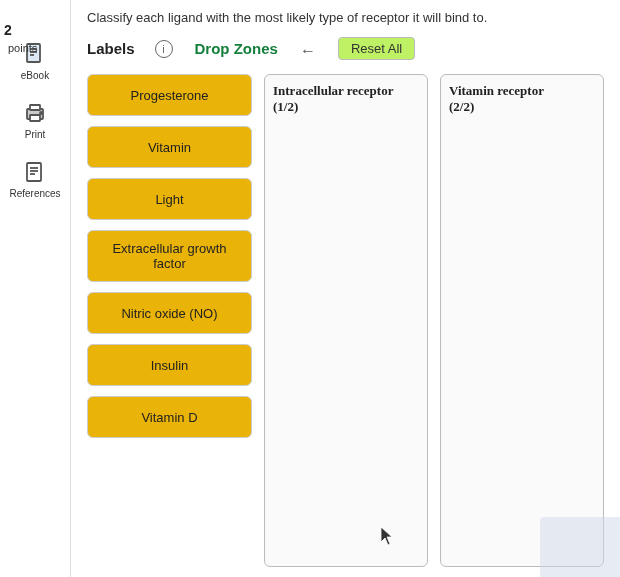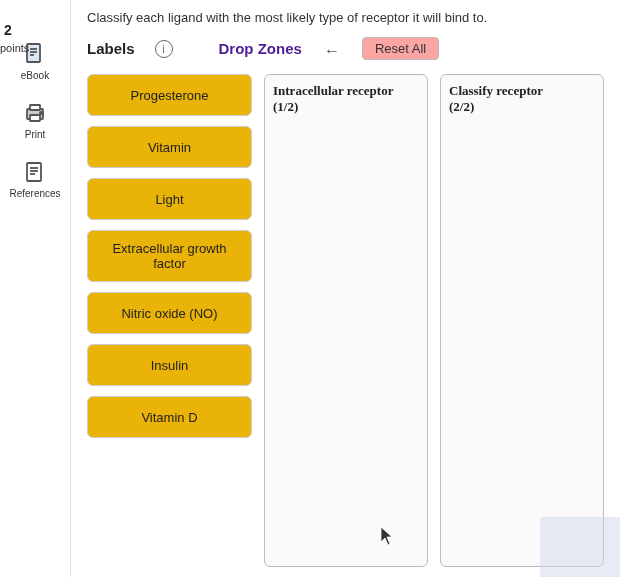--- a/index.html
+++ b/index.html
@@ -78,22 +78,22 @@
 
     .section-header {
       font-size: 15px;
       font-weight: bold;
       color: #222;
     }
 
     .drop-zones-header {
       font-size: 15px;
       font-weight: bold;
-      color: #4c1d95;
-      margin-left: 32px;
+      color: #15803d;
+      margin-left: 8px;
     }
 
     .info-icon {
       display: inline-flex;
       align-items: center;
       justify-content: center;
       width: 18px;
       height: 18px;
       border-radius: 50%;
       border: 1.5px solid #666;
@@ -104,21 +104,21 @@
     }
 
     .back-icon {
       font-size: 16px;
       color: #555;
       margin-left: 8px;
       cursor: pointer;
     }
 
     .reset-btn {
-      background: #fca5a5;
+      background: #bef264;
       border: 1px solid #bbb;
       border-radius: 4px;
       padding: 3px 12px;
       font-size: 13px;
       color: #333;
       cursor: pointer;
       margin-left: 8px;
     }
 
     .content-area {
@@ -198,21 +198,21 @@
       width: 80px;
       height: 60px;
       background: #d0d8e8;
       opacity: 0.5;
       border-radius: 4px 0 0 0;
     }
 
     
     .points-label {
       position: absolute;
-      left: 0;
+      left: 8px;
       top: 42px;
       font-size: 11px;
       color: #333;
     }
 
     
     .question-num {
       position: absolute;
       left: 4px;
       top: 22px;
@@ -290,21 +290,21 @@
       <div class="drop-zones-column">
         <div class="drop-zone">
           <div class="drop-zone-title">
             <span>Intracellular receptor</span>
             <br>
             <span>(1/2)</span>
           </div>
         </div>
         <div class="drop-zone">
           <div class="drop-zone-title">
-            <span>Classify receptor</span>
+            <span>Vitamin receptor</span>
             <br>
             <span>(2/2)</span>
           </div>
         </div>
       </div>
     </div>
   </div>
 </div>
 
 <div class="cursor-indicator">

